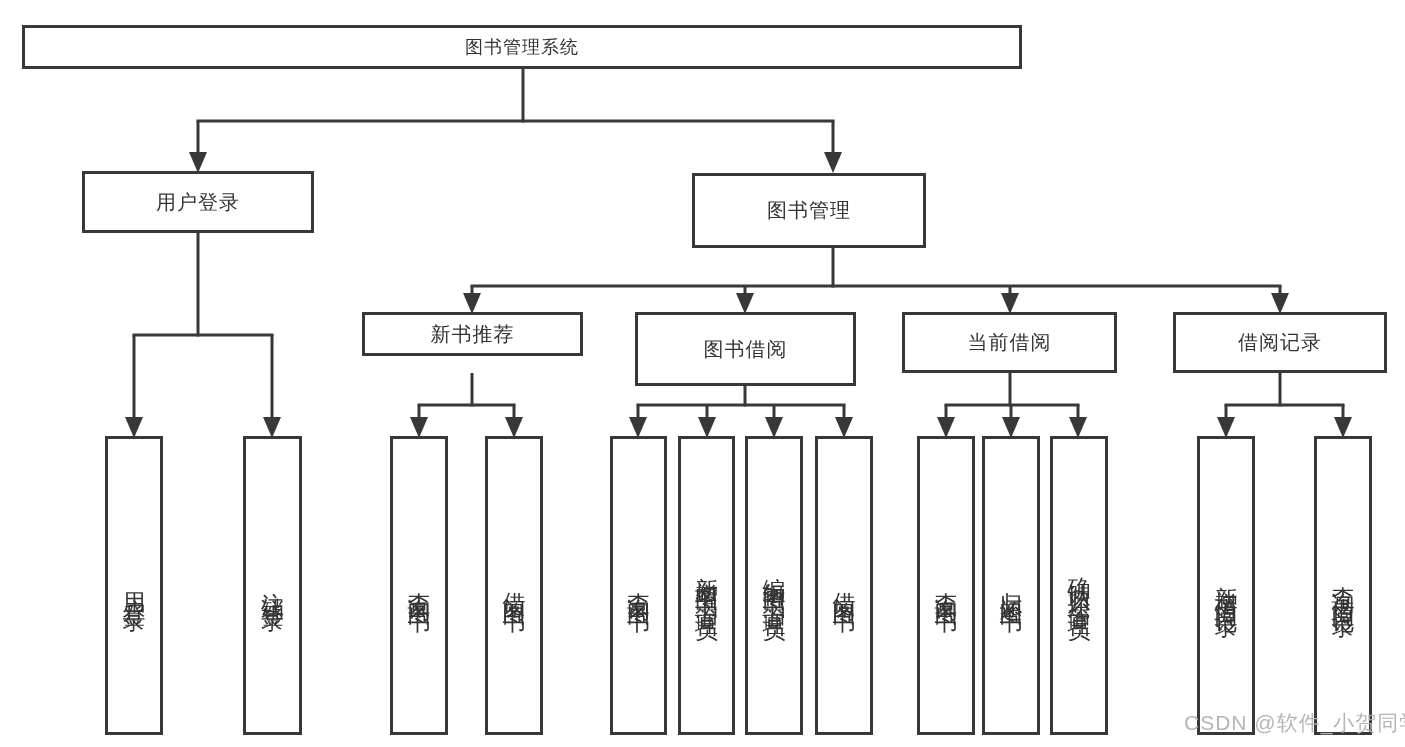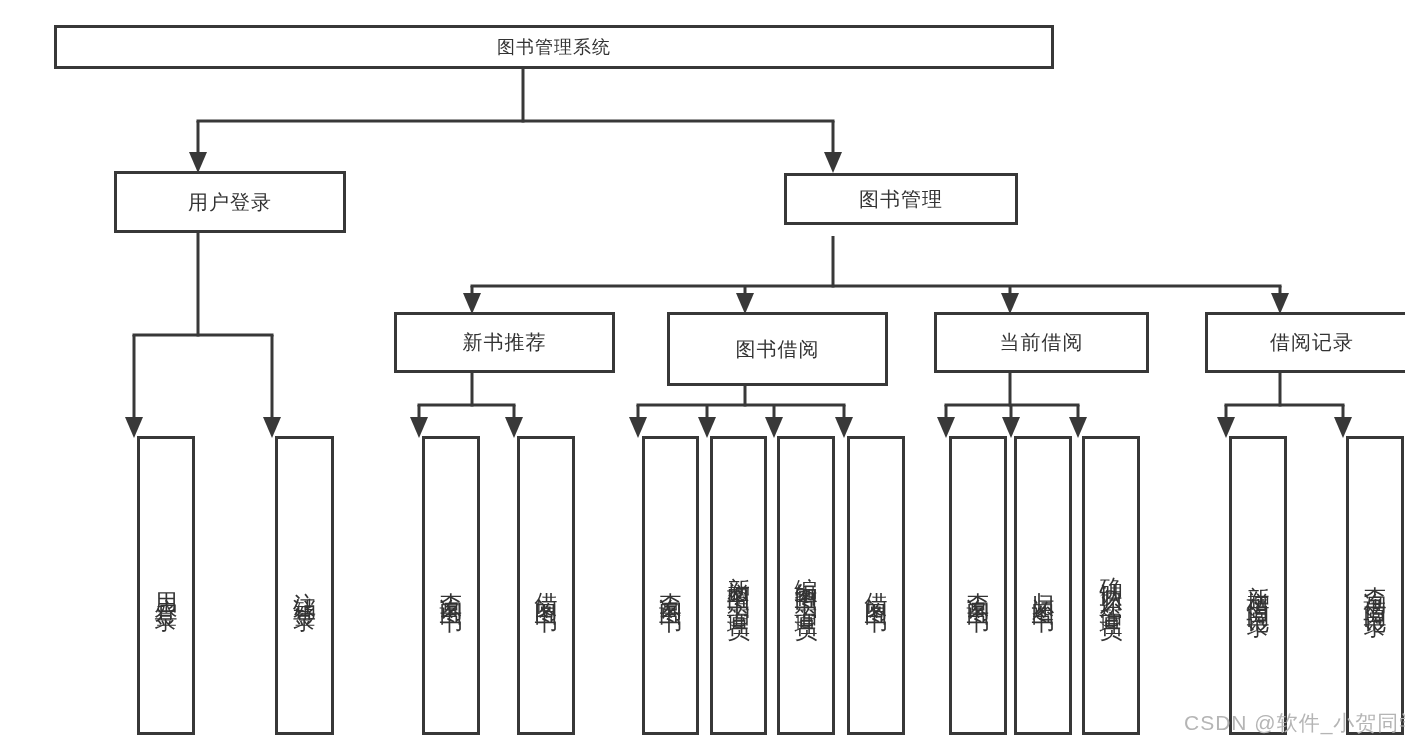--- a/index.html
+++ b/index.html
@@ -25,21 +25,20 @@
   }
   .node {
     position: absolute;
     box-sizing: border-box;
     border: 3px solid #383838;
     background: #ffffff;
     display: flex;
     align-items: center;
     justify-content: center;
     color: #333333;
-    margin-left: 32px;
   }
   .node.h .lbl {
     font-size: 20px;
     letter-spacing: 1px;
     white-space: nowrap;
   }
   .node.root .lbl {
     font-size: 18px;
     letter-spacing: 1px;
   }
@@ -142,25 +141,25 @@
     </g>
   </svg>
 
   <div class="node root h" style="left:22px; top:25px; width:1000px; height:44px;">
     <span class="lbl">图书管理系统</span>
   </div>
 
   <div class="node h" style="left:82px; top:171px; width:232px; height:62px;">
     <span class="lbl">用户登录</span>
   </div>
-  <div class="node h" style="left:752px; top:173px; width:234px; height:52px;">
+  <div class="node h" style="left:692px; top:173px; width:234px; height:75px;">
     <span class="lbl">图书管理</span>
   </div>
 
-  <div class="node h" style="left:362px; top:312px; width:221px; height:61px;">
+  <div class="node h" style="left:362px; top:312px; width:221px; height:44px;">
     <span class="lbl">新书推荐</span>
   </div>
   <div class="node h" style="left:635px; top:312px; width:221px; height:74px;">
     <span class="lbl">图书借阅</span>
   </div>
   <div class="node h" style="left:1173px; top:312px; width:214px; height:61px;">
     <span class="lbl">借阅记录</span>
   </div>
   <div class="node h" style="left:902px; top:312px; width:215px; height:61px;">
     <span class="lbl">当前借阅</span>

